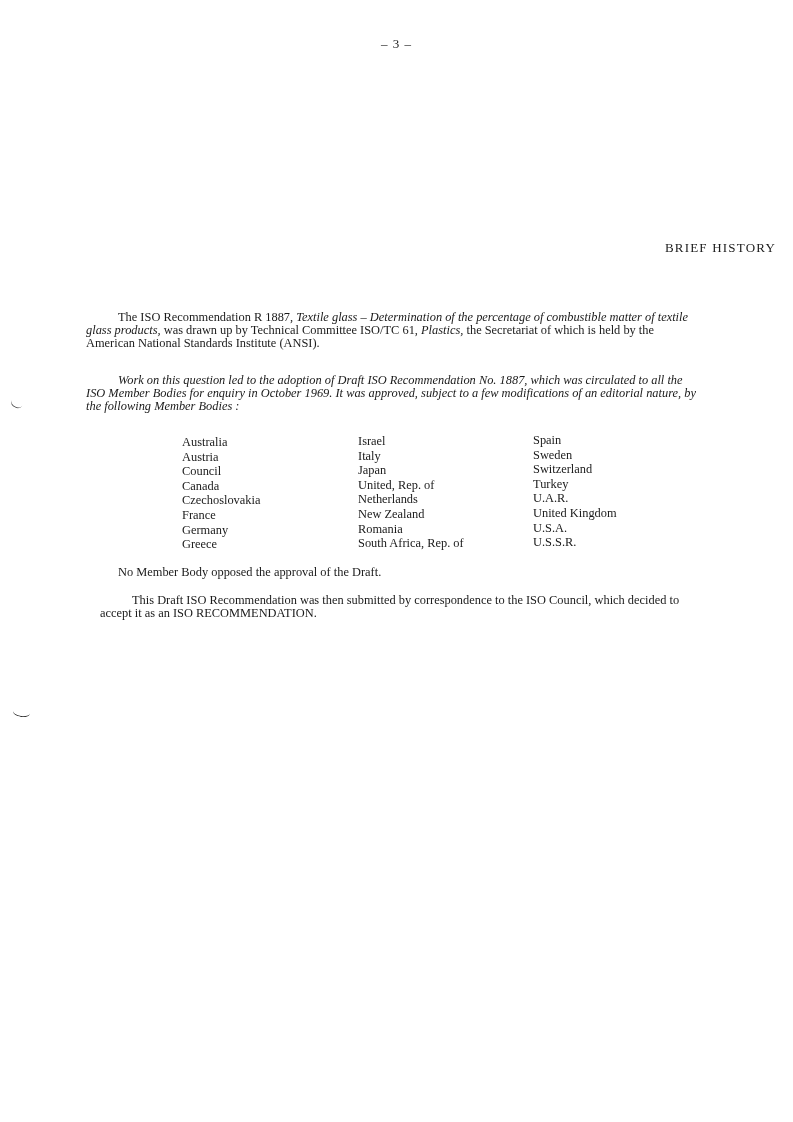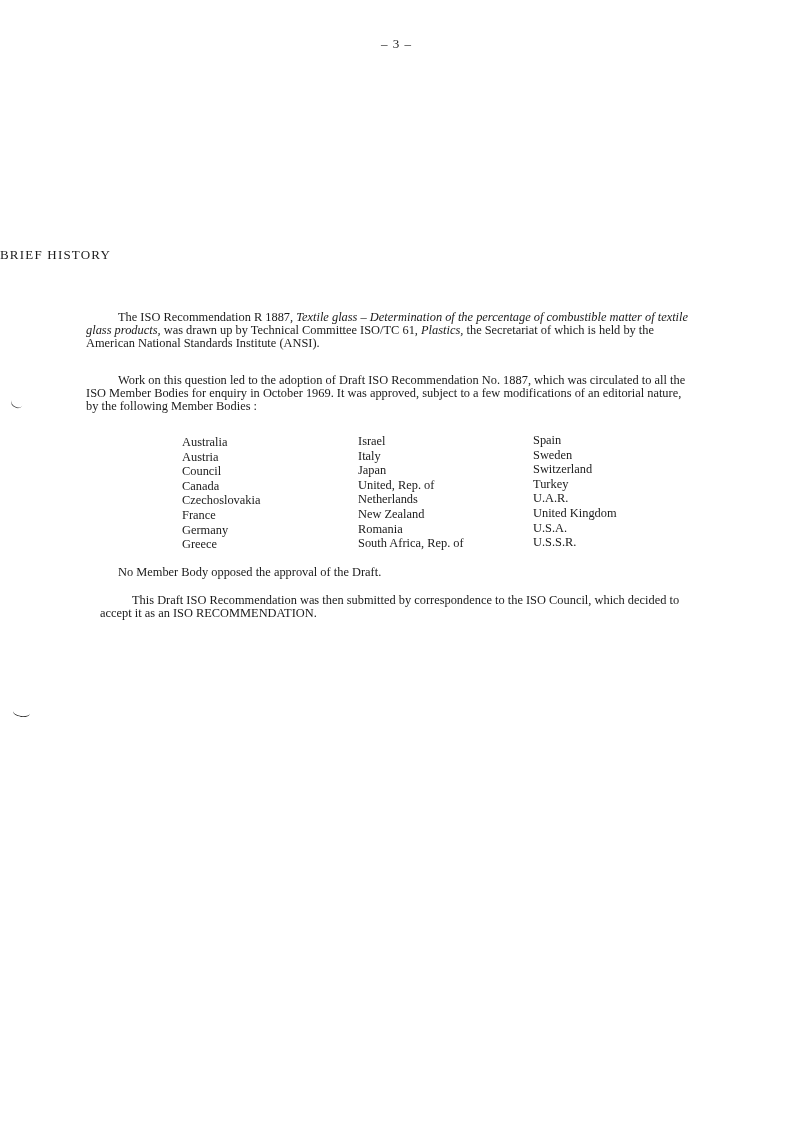--- a/index.html
+++ b/index.html
@@ -6,31 +6,31 @@
     body {
       width: 793px; height: 1122px; position: relative; overflow: hidden;
       font-family: "Liberation Serif", "DejaVu Serif", serif;
       color: #1a1a1a;
     }
     .page-number {
       position: absolute; top: 36px; left: 0; width: 793px;
       text-align: center; font-size: 13px; letter-spacing: 1px;
     }
     .title {
-      position: absolute; top: 247px; left: 0; width: 776px;
-      text-align: left; font-size: 13px; letter-spacing: 1.2px;
+      position: absolute; top: 240px; left: 0; width: 776px;
+      text-align: right; font-size: 13px; letter-spacing: 1.2px;
     }
     .para {
       position: absolute; left: 86px; width: 610px;
       font-size: 12.4px; line-height: 13px;
       text-indent: 32px;
     }
     .para i { font-style: italic; }
     #p1 { top: 311px; }
-    #p2 { top: 374px; }
+    #p2 { top: 374px; font-style: italic; }
     #p3 { top: 566px; }
     #p4 { top: 594px; margin-left: 14px; }
     .members {
       position: absolute; top: 435px; left: 182px;
       font-size: 12.4px; line-height: 14.6px;
     }
     .col { position: absolute; top: 0; white-space: nowrap; }
     .col div { height: 14.6px; }
     .col1 { left: 0; }
     .col2 { left: 176px; top: -1px; }

